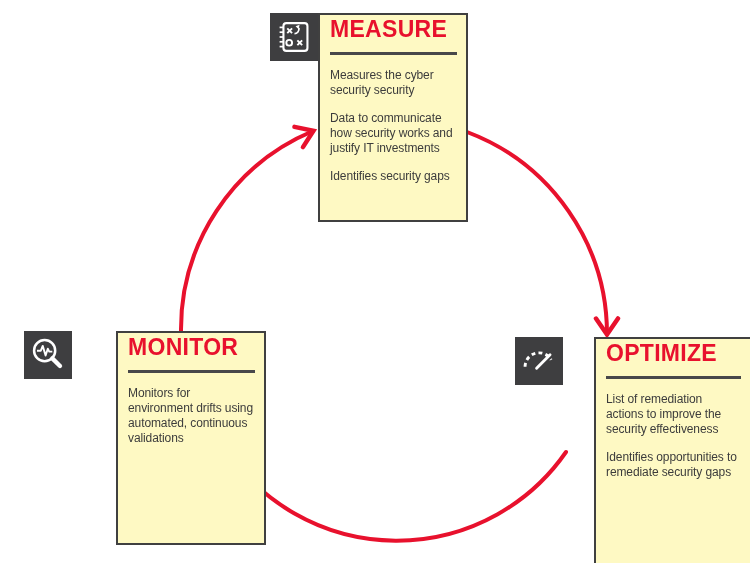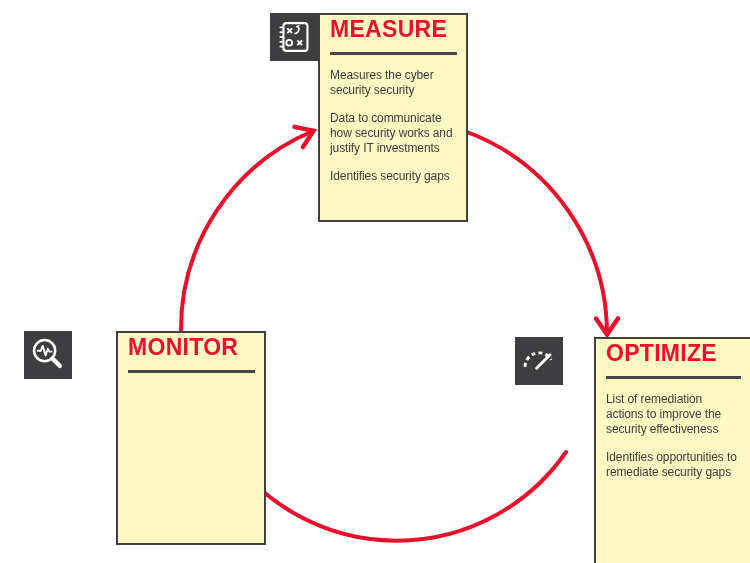--- a/index.html
+++ b/index.html
@@ -143,16 +143,17 @@
     <svg viewBox="0 0 50 50">
       <circle class="white-stroke" cx="21.5" cy="20.5" r="11" stroke-width="2.6"></circle>
       <line class="white-stroke" x1="29.5" y1="28.5" x2="37.5" y2="36.5" stroke-width="4.5" stroke-linecap="round"></line>
       <polyline class="white-stroke" stroke-width="2" stroke-linejoin="round" points="13.5,20.5 17.5,20.5 19.5,15.5 22.5,25.5 24.8,18.5 26.3,21.5 29.5,21.5"></polyline>
     </svg>
   </div>
   <section class="node-panel monitor-panel">
     <h2 class="node-title">MONITOR</h2>
     <div class="divider"></div>
     <div class="node-body">
+      <p>Monitors for environment drifts using automated, continuous validations</p>
     </div>
   </section>
 
 </div>
 
 </body></html>

